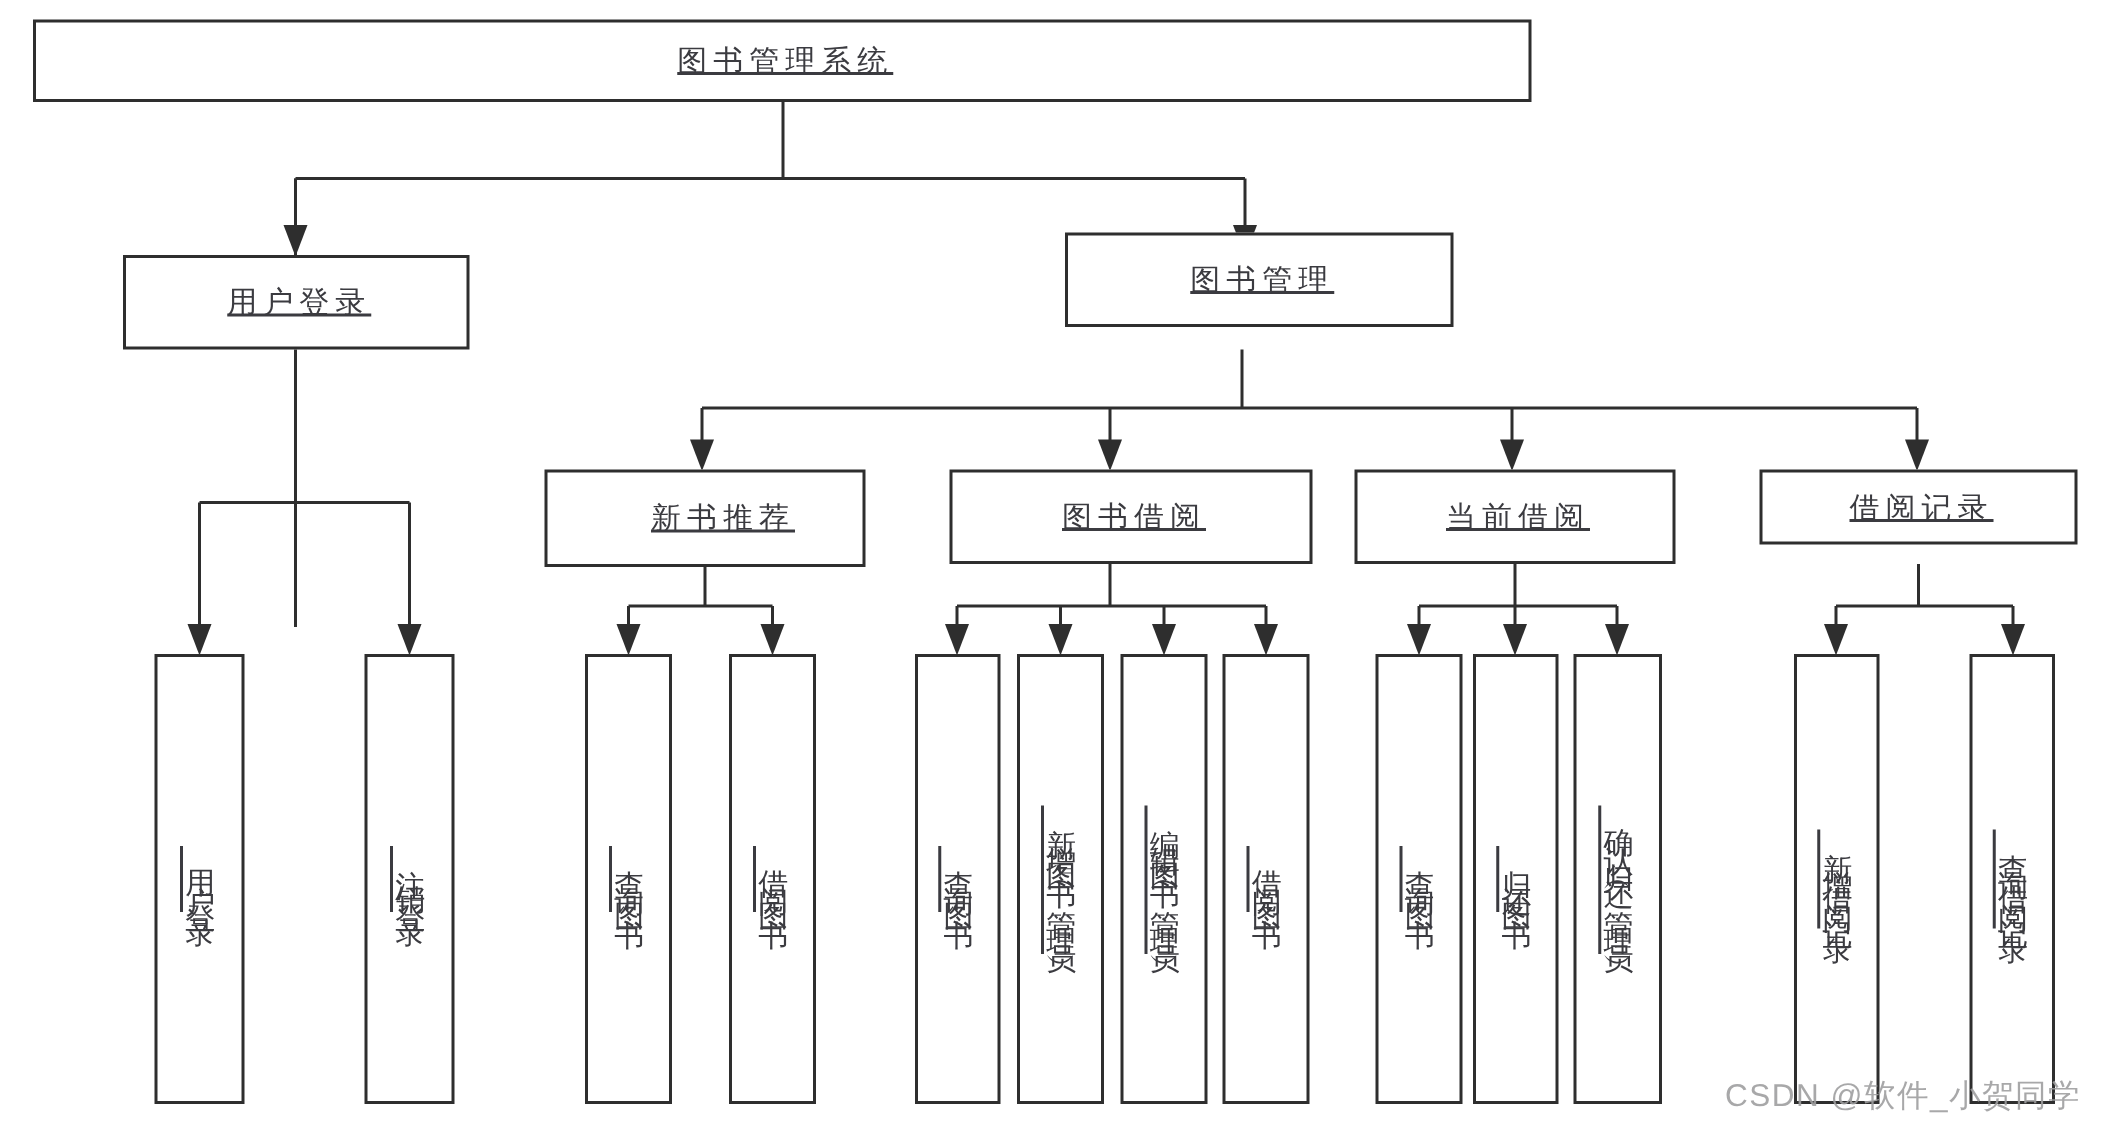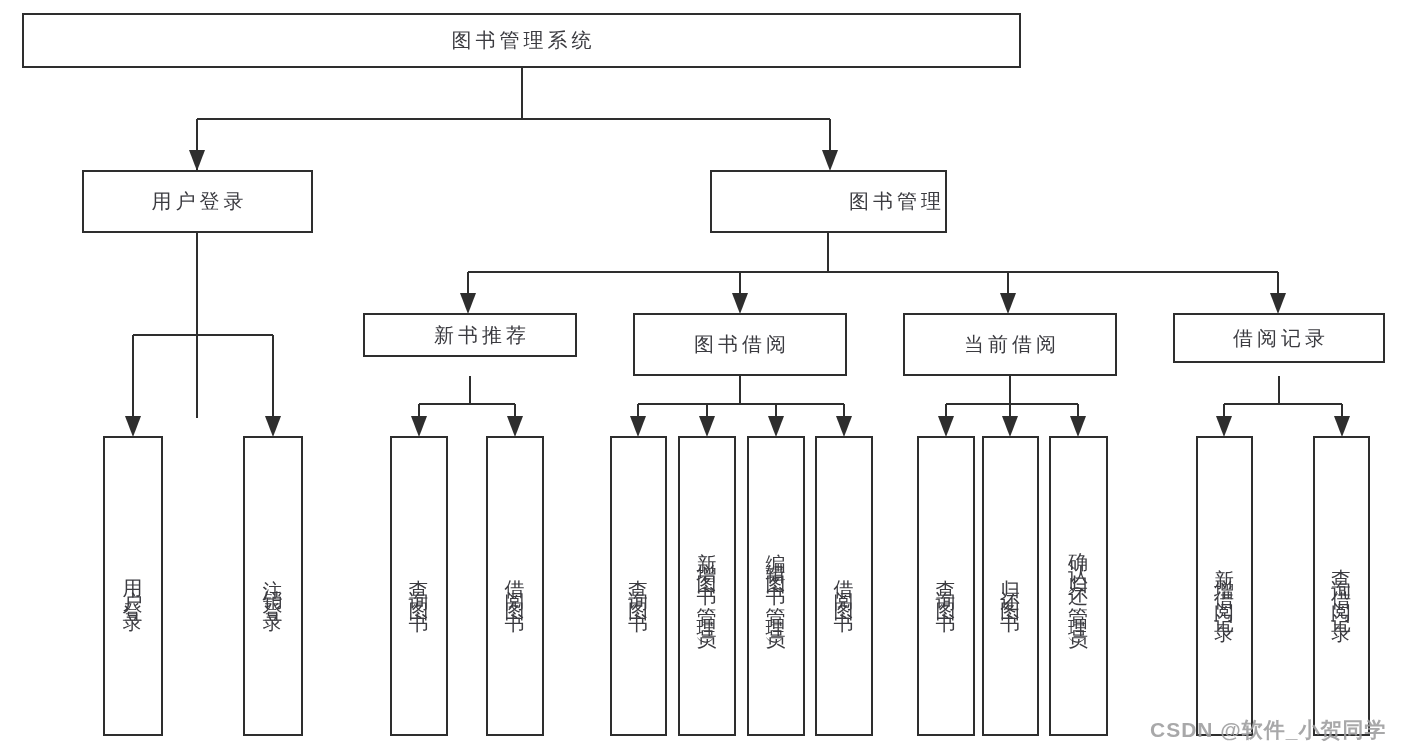--- a/index.html
+++ b/index.html
@@ -21,20 +21,21 @@
   }
   .box {
     position: absolute;
     box-sizing: border-box;
     border: 2px solid #2e2e2e;
     background: #ffffff;
     display: flex;
     align-items: center;
     justify-content: center;
     color: #3b3b40;
+    text-decoration: underline;
   }
   .hbox {
     font-size: 20px;
     letter-spacing: 4px;
     text-indent: 4px; 
     white-space: nowrap;
   }
   .vbox .vtext {
     writing-mode: vertical-rl;
     text-orientation: mixed;
@@ -46,21 +47,20 @@
   }
   .watermark {
     position: absolute;
     left: 1150px;
     top: 716px;
     font-size: 21px;
     letter-spacing: 1px;
     color: rgba(158, 158, 160, 0.9);
     white-space: nowrap;
     z-index: 5;
-    font-weight: bold;
   }
 </style>
 </head>
 <body>
 
 <div class="canvas">
 
   <svg class="connectors" viewBox="0 0 1405 747" xmlns="http://www.w3.org/2000/svg" aria-hidden="true">
     <g stroke="#2e2e2e" stroke-width="2" fill="none">
 
@@ -105,28 +105,28 @@
     </g>
   </svg>
 
   <div class="box hbox" style="left:22px; top:13px; width:999px; height:55px;">
     <span>图书管理系统</span>
   </div>
 
   <div class="box hbox" style="left:82px; top:170px; width:231px; height:63px;">
     <span>用户登录</span>
   </div>
-  <div class="box hbox" style="left:710px; top:170px; width:237px; height:63px;justify-content:flex-end;">
+  <div class="box hbox" style="left:710px; top:155px; width:259px; height:63px;">
     <span>图书管理</span>
   </div>
 
-  <div class="box hbox" style="left:363px; top:313px; width:214px; height:44px;padding-left:20px;">
+  <div class="box hbox" style="left:363px; top:313px; width:214px; height:65px;padding-left:20px;">
     <span>新书推荐</span>
   </div>
-  <div class="box hbox" style="left:633px; top:313px; width:214px; height:63px;">
+  <div class="box hbox" style="left:633px; top:313px; width:242px; height:63px;">
     <span>图书借阅</span>
   </div>
   <div class="box hbox" style="left:903px; top:313px; width:214px; height:63px;align-items:center;">
     <span>当前借阅</span>
   </div>
   <div class="box hbox" style="left:1173px; top:313px; width:212px; height:50px;">
     <span>借阅记录</span>
   </div>
 
   <div class="box vbox" style="left:103px; top:436px; width:60px; height:300px;">

